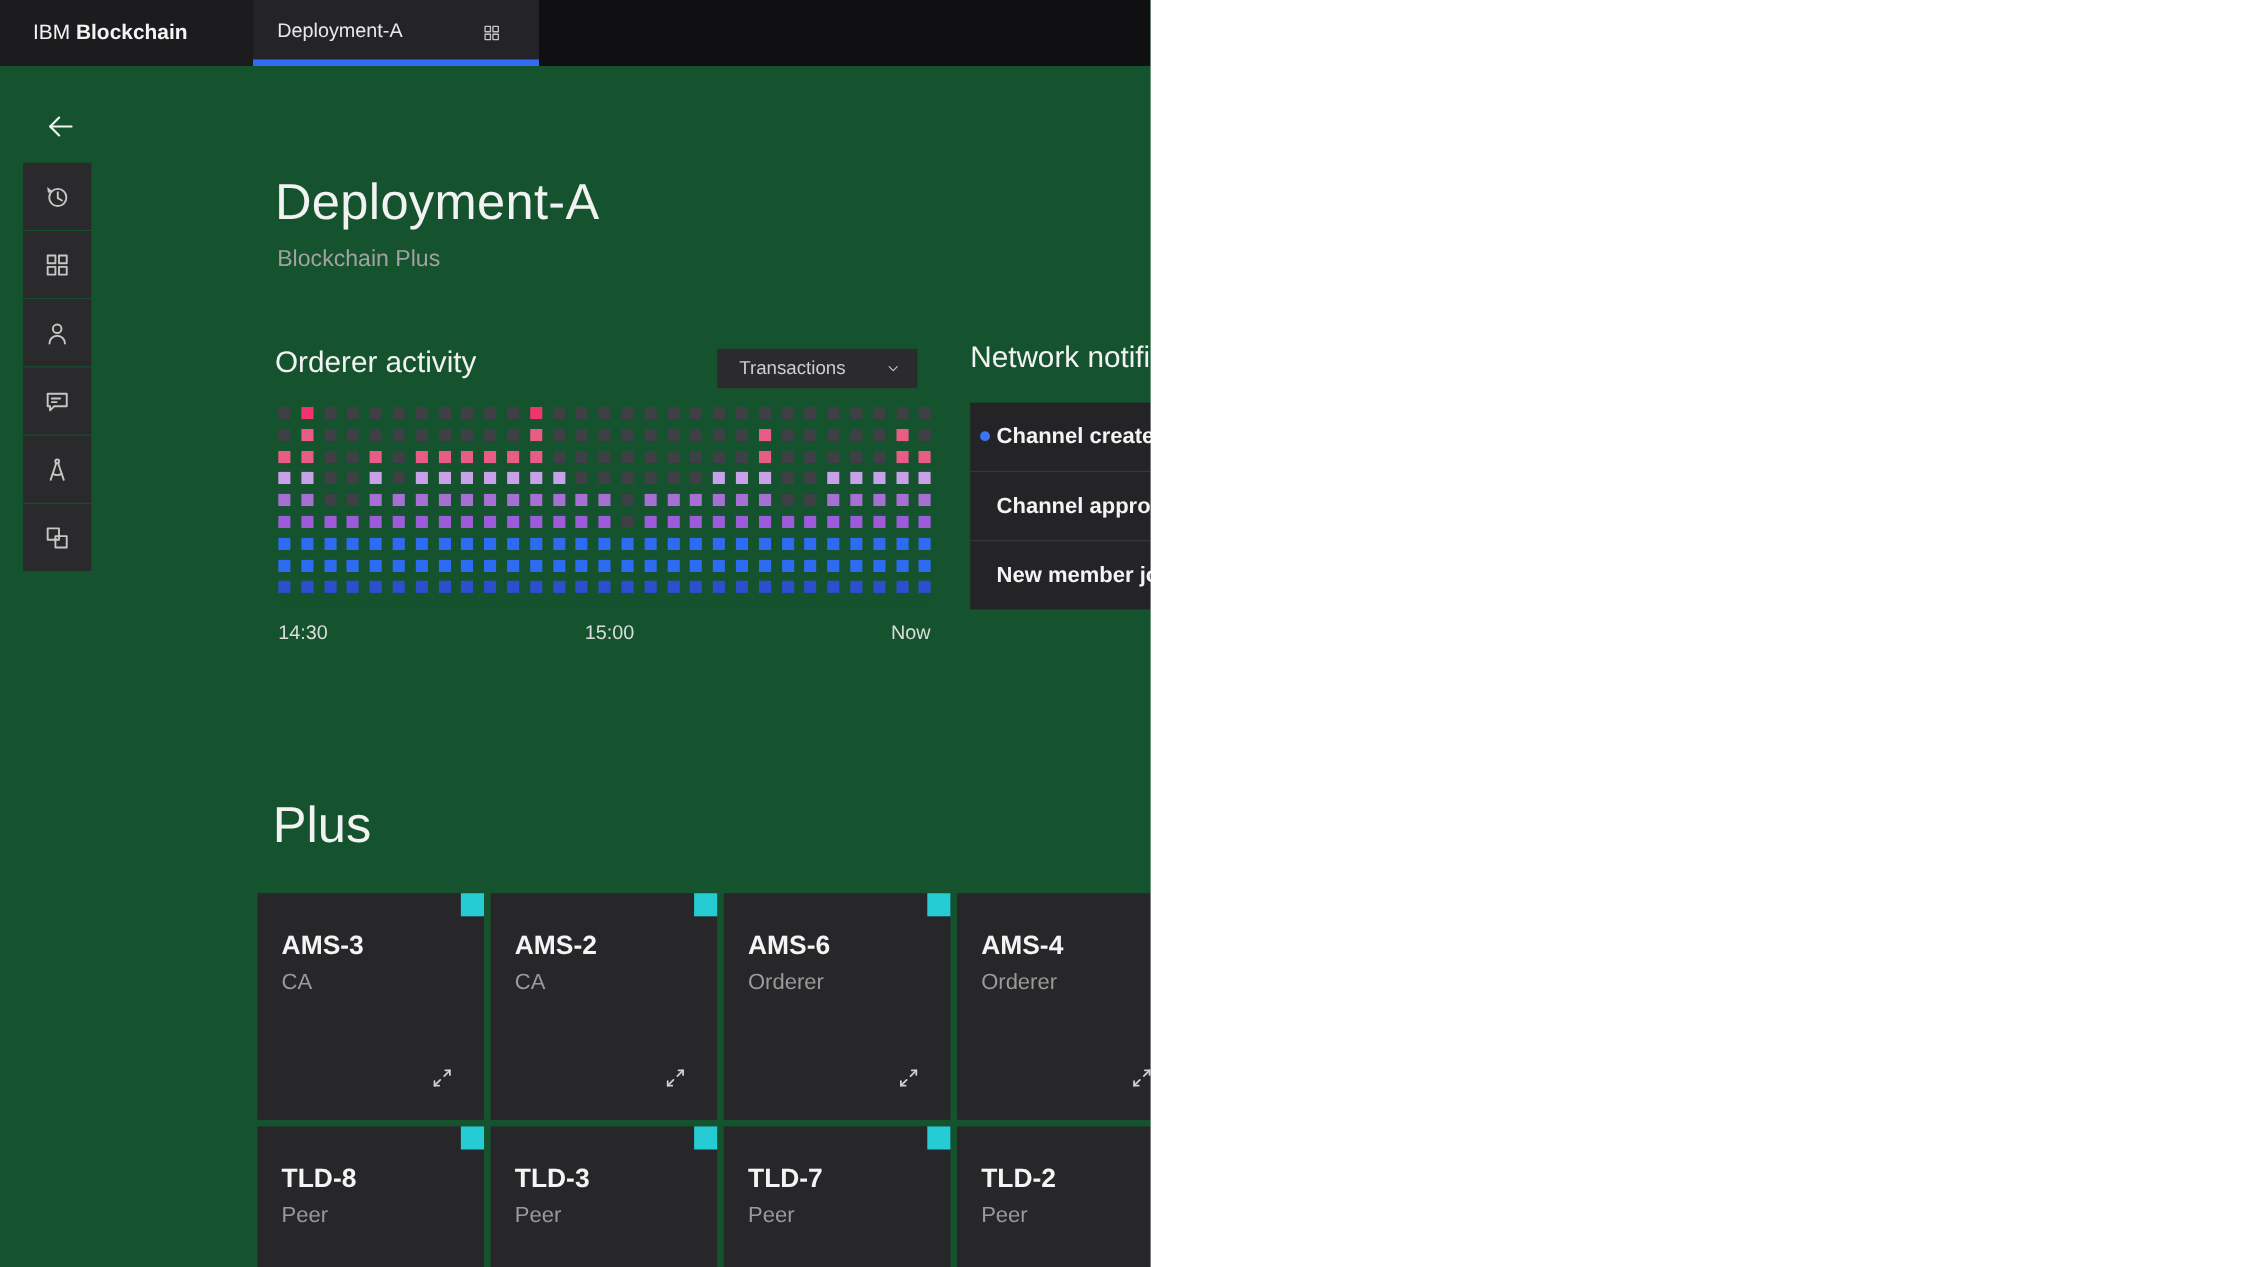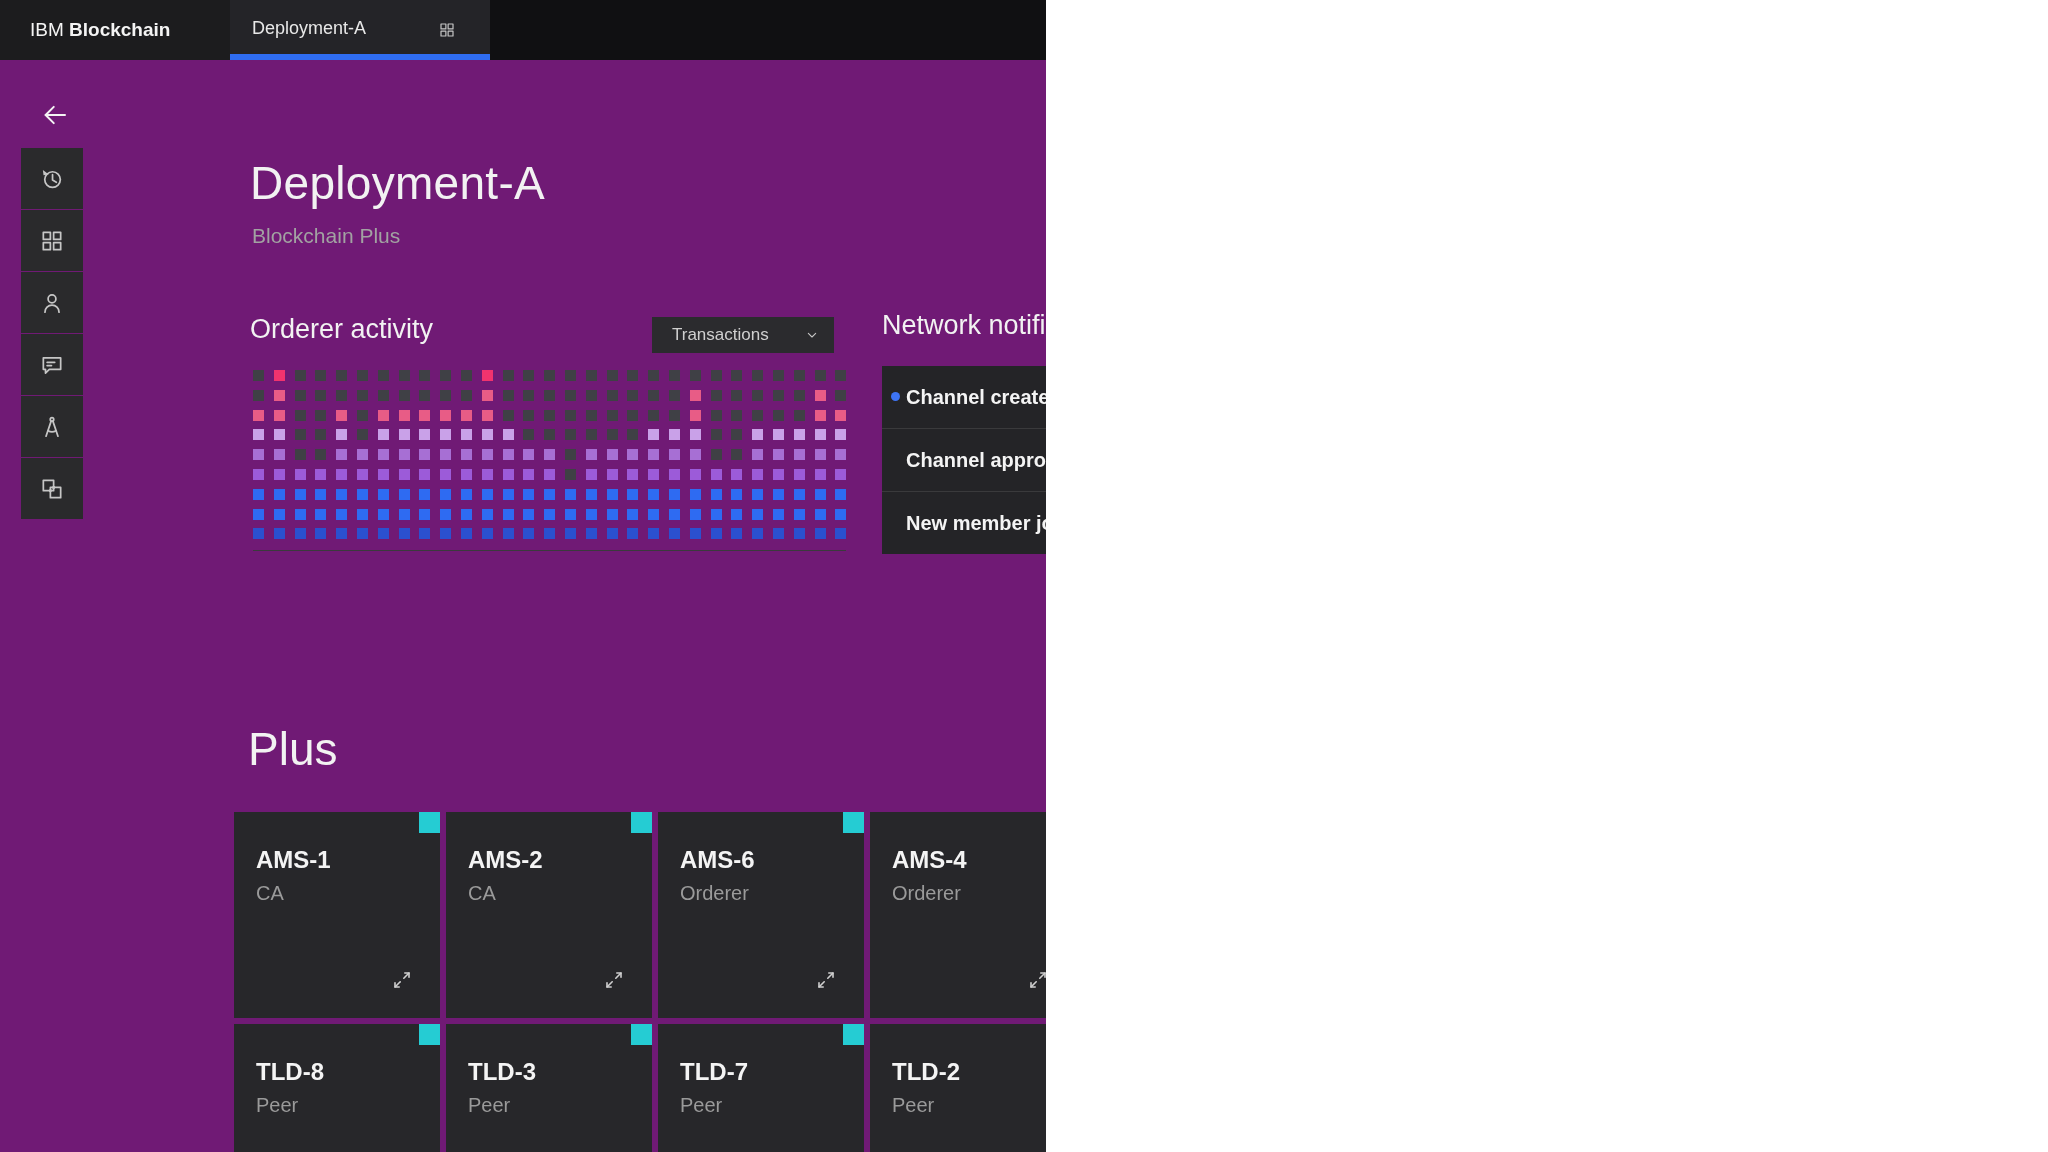--- a/index.html
+++ b/index.html
@@ -2,21 +2,21 @@
 <html><head>
 <meta charset="utf-8">
 <style>
   html,body{margin:0;padding:0;}
   body{width:2048px;height:1152px;position:relative;overflow:hidden;background:#ffffff;
        font-family:"Liberation Sans",sans-serif;-webkit-font-smoothing:antialiased;}
   .icon{display:inline-block;color:#c6c6c6;}
   .icon svg{display:block;width:100%;height:100%;}
 
   
-  #left-pane{position:absolute;left:0;top:0;width:1134px;height:1152px;background:#701a75;overflow:hidden;}
+  #left-pane{position:absolute;left:0;top:0;width:1134px;height:1152px;background:#14532d;overflow:hidden;}
   #main-header{position:absolute;left:0;top:0;width:1046px;height:60px;background:#101012;}
   #main-brand{position:absolute;left:0;top:0;width:230px;height:60px;background:#1c1c1e;
               color:#f4f4f4;font-size:19px;line-height:60px;padding-left:30px;box-sizing:border-box;}
   #main-brand b{font-weight:bold;}
   #main-tab{position:absolute;left:230px;top:0;width:260px;height:60px;background:#242428;}
   #main-tab .tab-label{position:absolute;left:22px;top:0;line-height:56px;font-size:18px;color:#e8e8e8;}
   #main-tab .tab-underline{position:absolute;left:0;bottom:0;width:100%;height:6px;}
   #main-tab .icon{position:absolute;right:34px;top:21px;width:18px;height:18px;}
   #main-back{position:absolute;left:40px;top:100px;width:30px;height:30px;color:#f4f4f4;}
   #main-sidebar{position:absolute;left:21px;top:148px;width:62px;}
@@ -425,20 +425,25 @@
           <div class="chart-cell" style="background: rgb(43, 80, 207);"></div>
           <div class="chart-cell" style="background: rgb(43, 80, 207);"></div>
           <div class="chart-cell" style="background: rgb(43, 80, 207);"></div>
           <div class="chart-cell" style="background: rgb(43, 80, 207);"></div>
           <div class="chart-cell" style="background: rgb(43, 80, 207);"></div>
           <div class="chart-cell" style="background: rgb(43, 80, 207);"></div>
           <div class="chart-cell" style="background: rgb(43, 80, 207);"></div>
           <div class="chart-cell" style="background: rgb(43, 80, 207);"></div>
         </div>
         <div class="chart-baseline"></div>
+        <div class="chart-axis">
+          <span>14:30</span>
+          <span>15:00</span>
+          <span>Now</span>
+        </div>
       </div>
     </div>
 
   <div id="notif-main">
     <div class="nf-heading">Network notifications</div>
     <div class="nf-rows">
         <div class="nf-row">
           <span class="dot" style="background: rgb(61, 116, 245);"></span>
           <span class="nf-label">Channel created</span>
         </div>
@@ -448,21 +453,21 @@
         <div class="nf-row">
           <span class="nf-label">New member joined</span>
         </div>
       </div>
   </div>
 
   <div id="main-nodes-heading">Plus</div>
   <div id="main-nodes-grid">
       <div class="node-card">
         <div class="tag" style="background: rgb(37, 204, 211);"></div>
-        <div class="nc-name">AMS-1</div>
+        <div class="nc-name">AMS-3</div>
         <div class="nc-type">CA</div>
         <span class="icon expand">
           <svg viewBox="0 0 24 24" fill="none" stroke="currentColor" stroke-width="1.6" stroke-linecap="round" stroke-linejoin="round">
             <line x1="13.8" y1="10.2" x2="19" y2="5"></line>
             <polyline points="14.8 5 19 5 19 9.2"></polyline>
             <line x1="10.2" y1="13.8" x2="5" y2="19"></line>
             <polyline points="9.2 19 5 19 5 14.8"></polyline>
           </svg>
         </span>
       </div>

